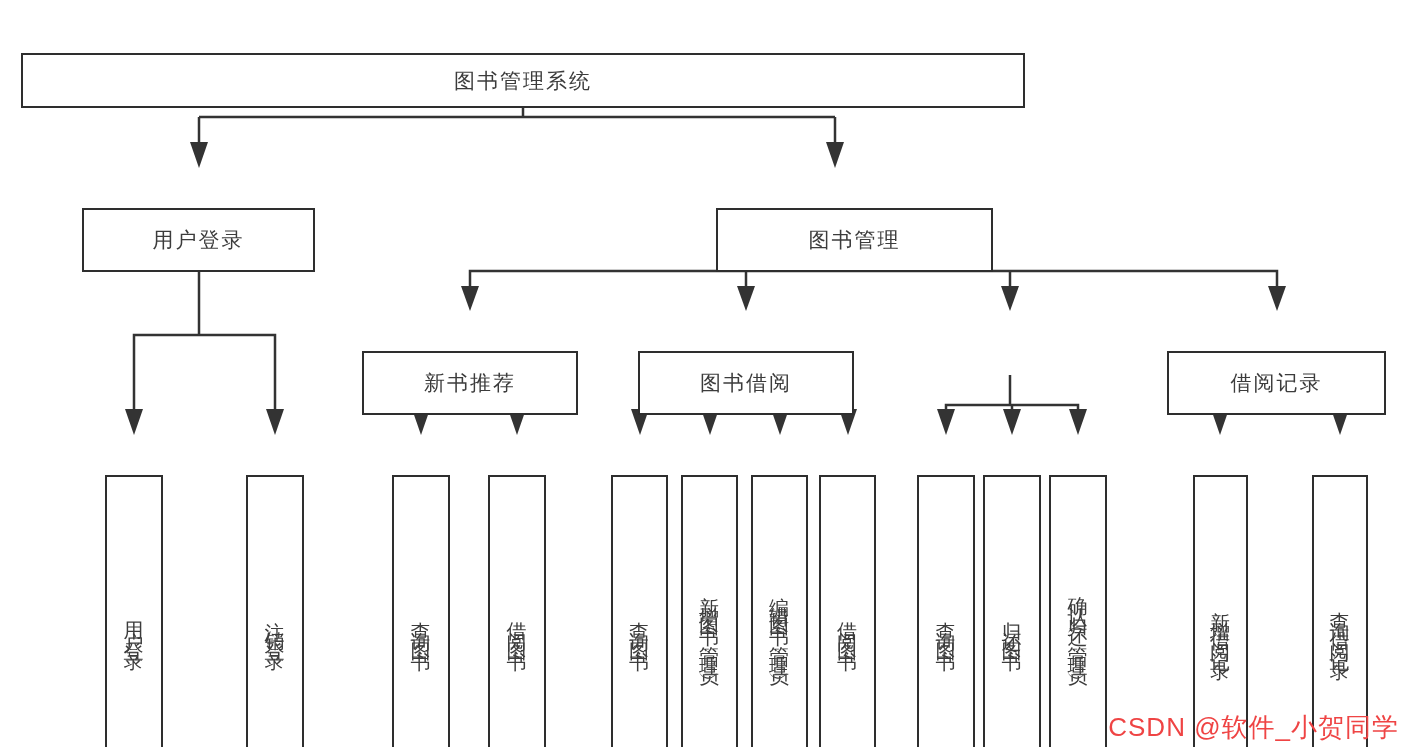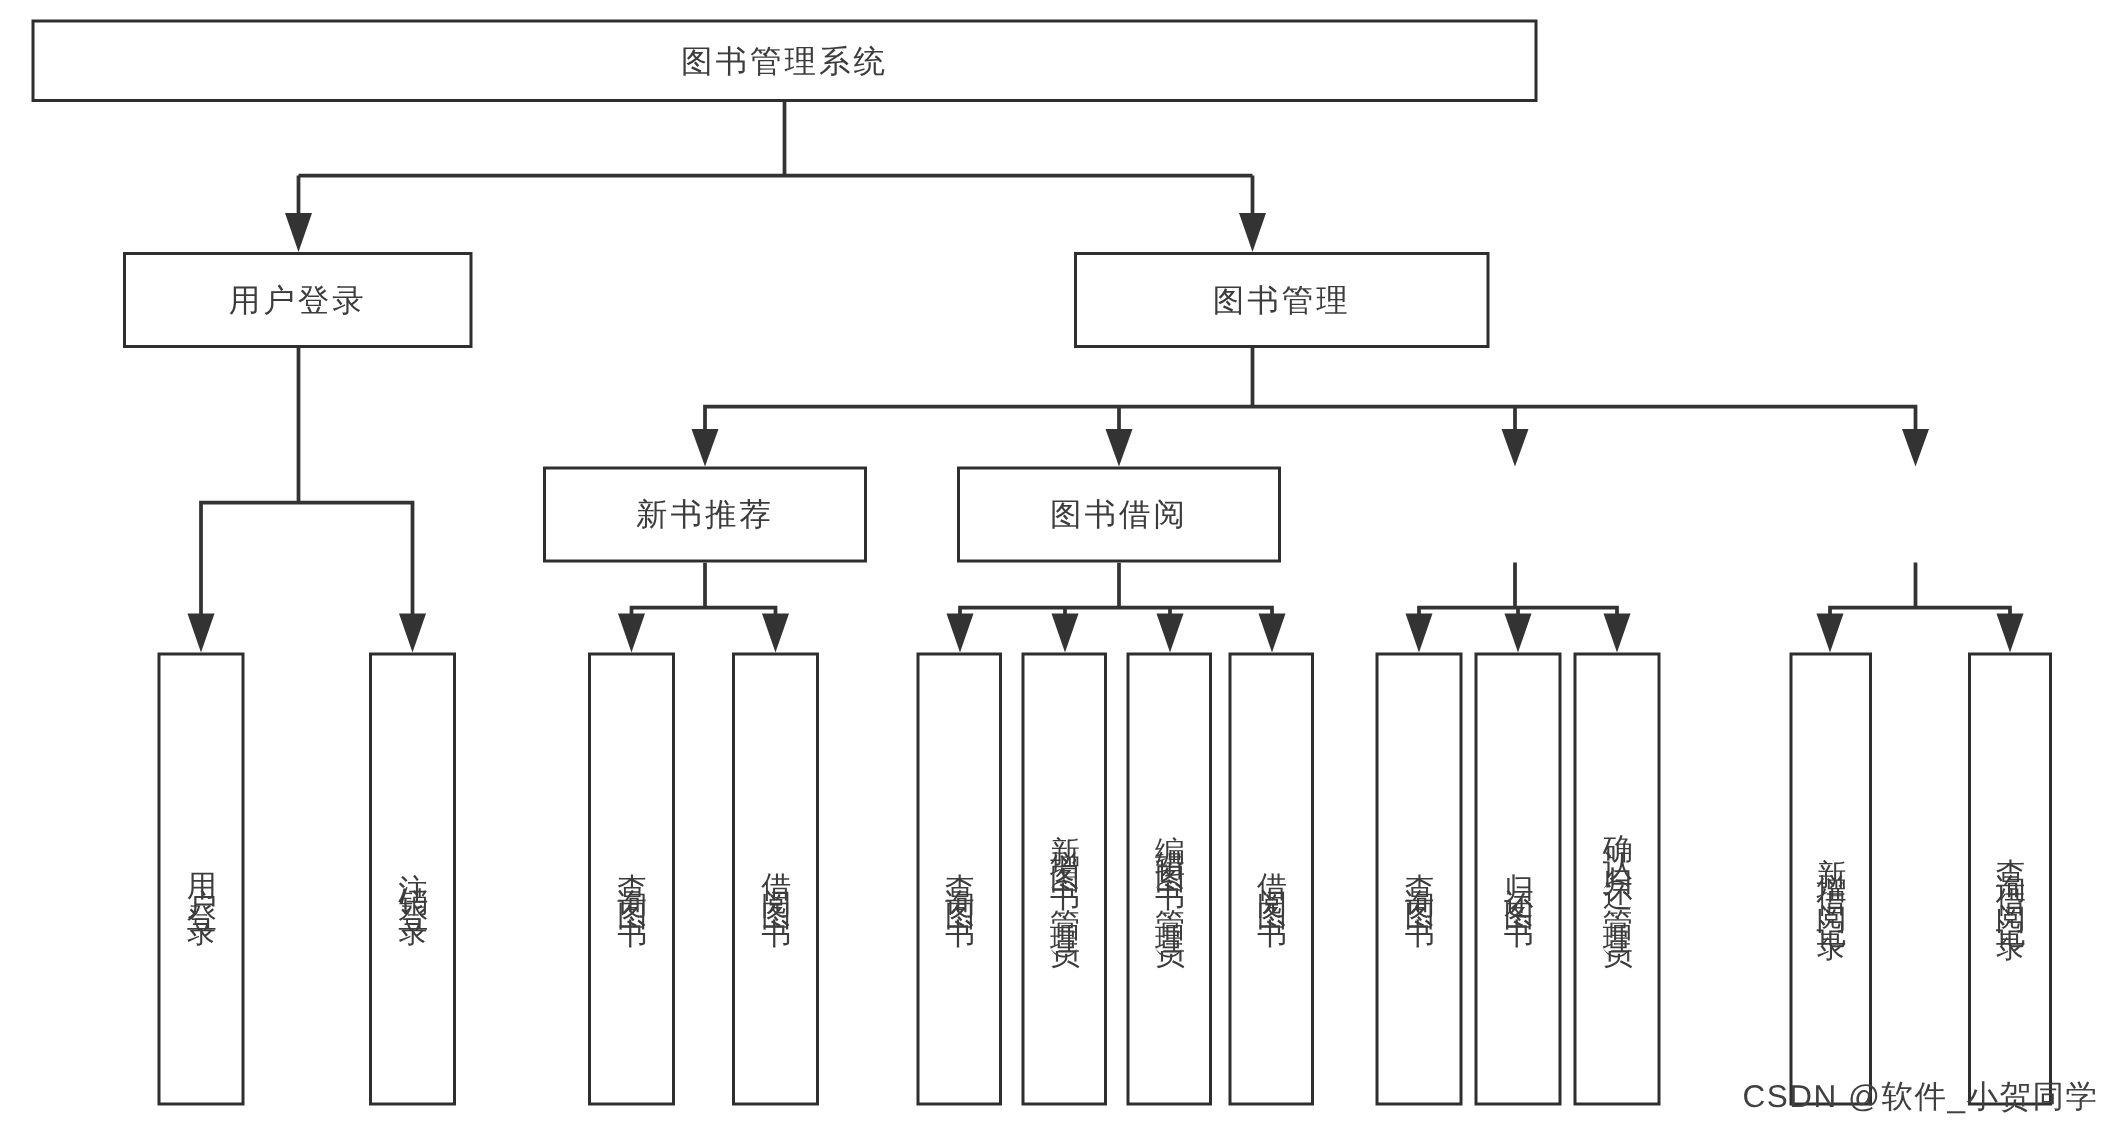--- a/index.html
+++ b/index.html
@@ -23,41 +23,42 @@
   }
   .box {
     position: absolute;
     box-sizing: border-box;
     border: 2.5px solid #2e2e2e;
     background: #ffffff;
     display: flex;
     align-items: center;
     justify-content: center;
     color: #3c3c3c;
+    margin-top: 40px;
   }
   .h-label {
     font-size: 21px;
     letter-spacing: 2px;
     color: #3c3c3c;
     white-space: nowrap;
   }
   .v-label {
     writing-mode: vertical-rl;
     text-orientation: mixed;
     font-size: 20px;
     letter-spacing: 10px;
     color: #3c3c3c;
     line-height: 1.1;
   }
   .watermark {
     position: absolute;
     right: 6px;
     bottom: 2px;
-    font-size: 21px;
-    color: #404040;
+    font-size: 26px;
+    color: #ef4444;
     letter-spacing: 1px;
     white-space: nowrap;
     margin-left: 15px;
   }
   svg path { stroke: #333333; stroke-width: 2.5; fill: none; }
   svg polygon { fill: #333333; stroke: none; }
 </style>
 </head>
 <body>
 
@@ -137,20 +138,23 @@
   <div class="box" style="left:716px;top:168px;width:277px;height:64px">
     <span class="h-label">图书管理</span>
   </div>
 
   <div class="box" style="left:362px;top:311px;width:216px;height:64px">
     <span class="h-label">新书推荐</span>
   </div>
   <div class="box" style="left:638px;top:311px;width:216px;height:64px">
     <span class="h-label">图书借阅</span>
   </div>
+  <div class="box" style="left:1167px;top:311px;width:219px;height:64px">
+    <span class="h-label">借阅记录</span>
+  </div>
 
   <div class="box" style="left:105px;top:435px;width:58px;height:302px">
     <span class="v-label">用户登录</span>
   </div>
   <div class="box" style="left:246px;top:435px;width:58px;height:302px">
     <span class="v-label">注销登录</span>
   </div>
 
   <div class="box" style="left:392px;top:435px;width:58px;height:302px">
     <span class="v-label">查询图书</span>

